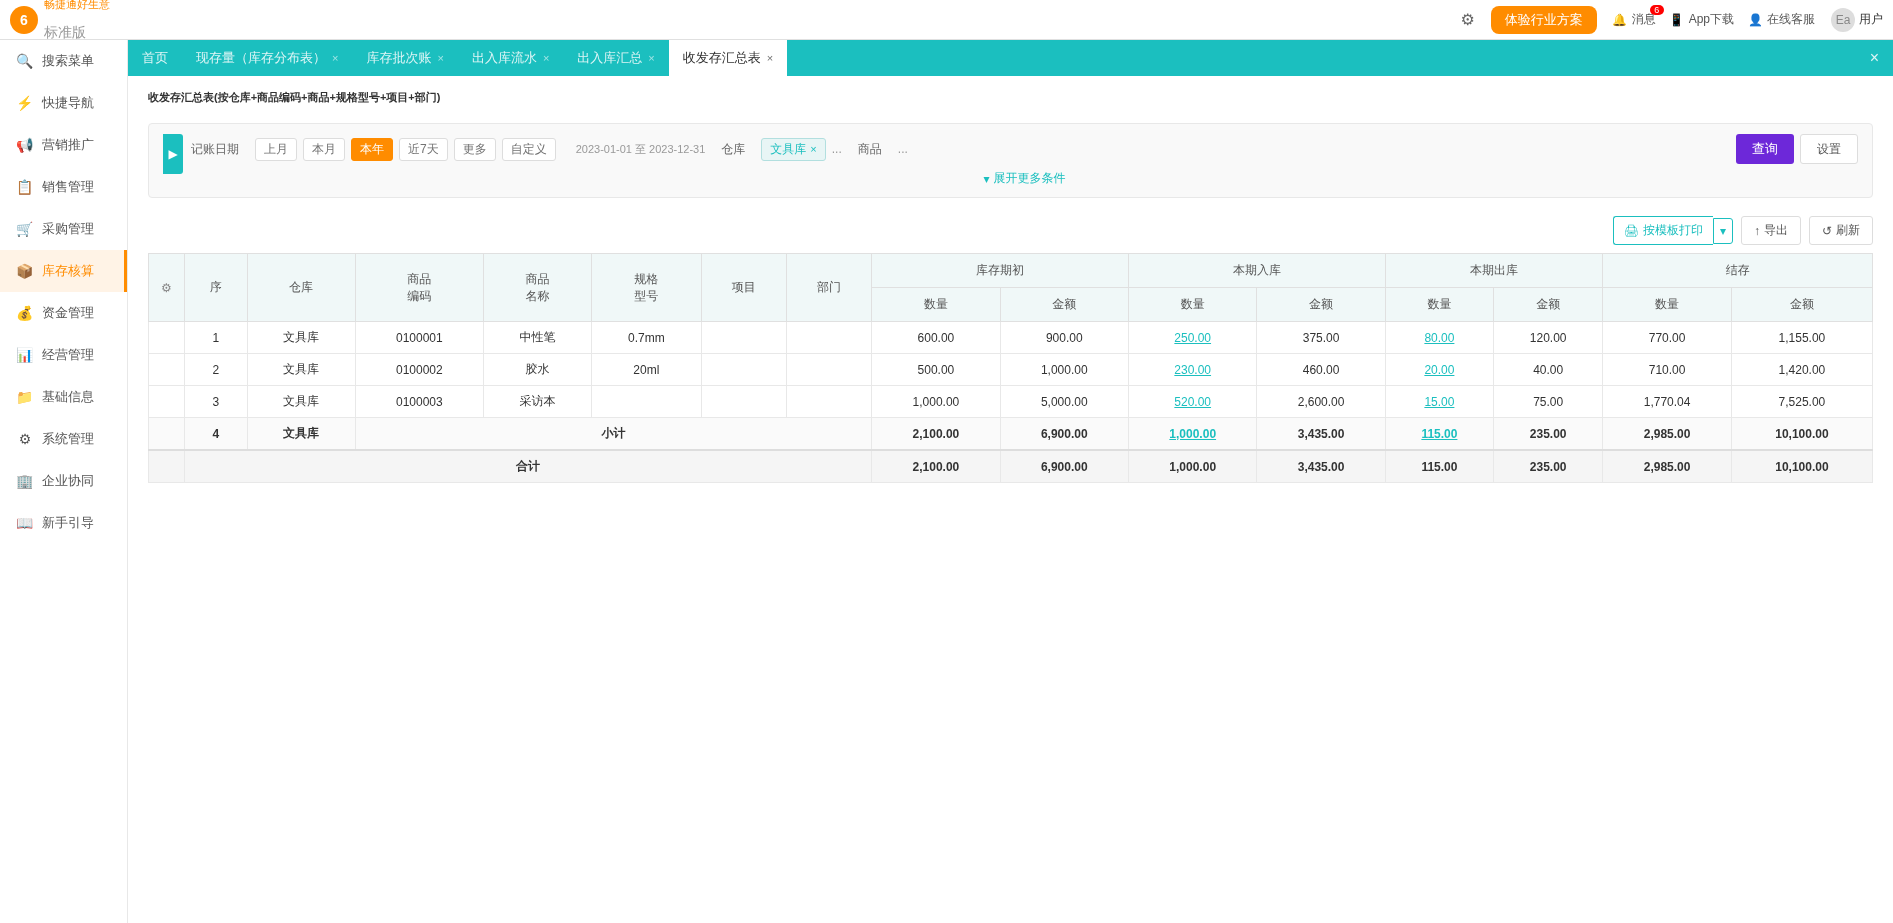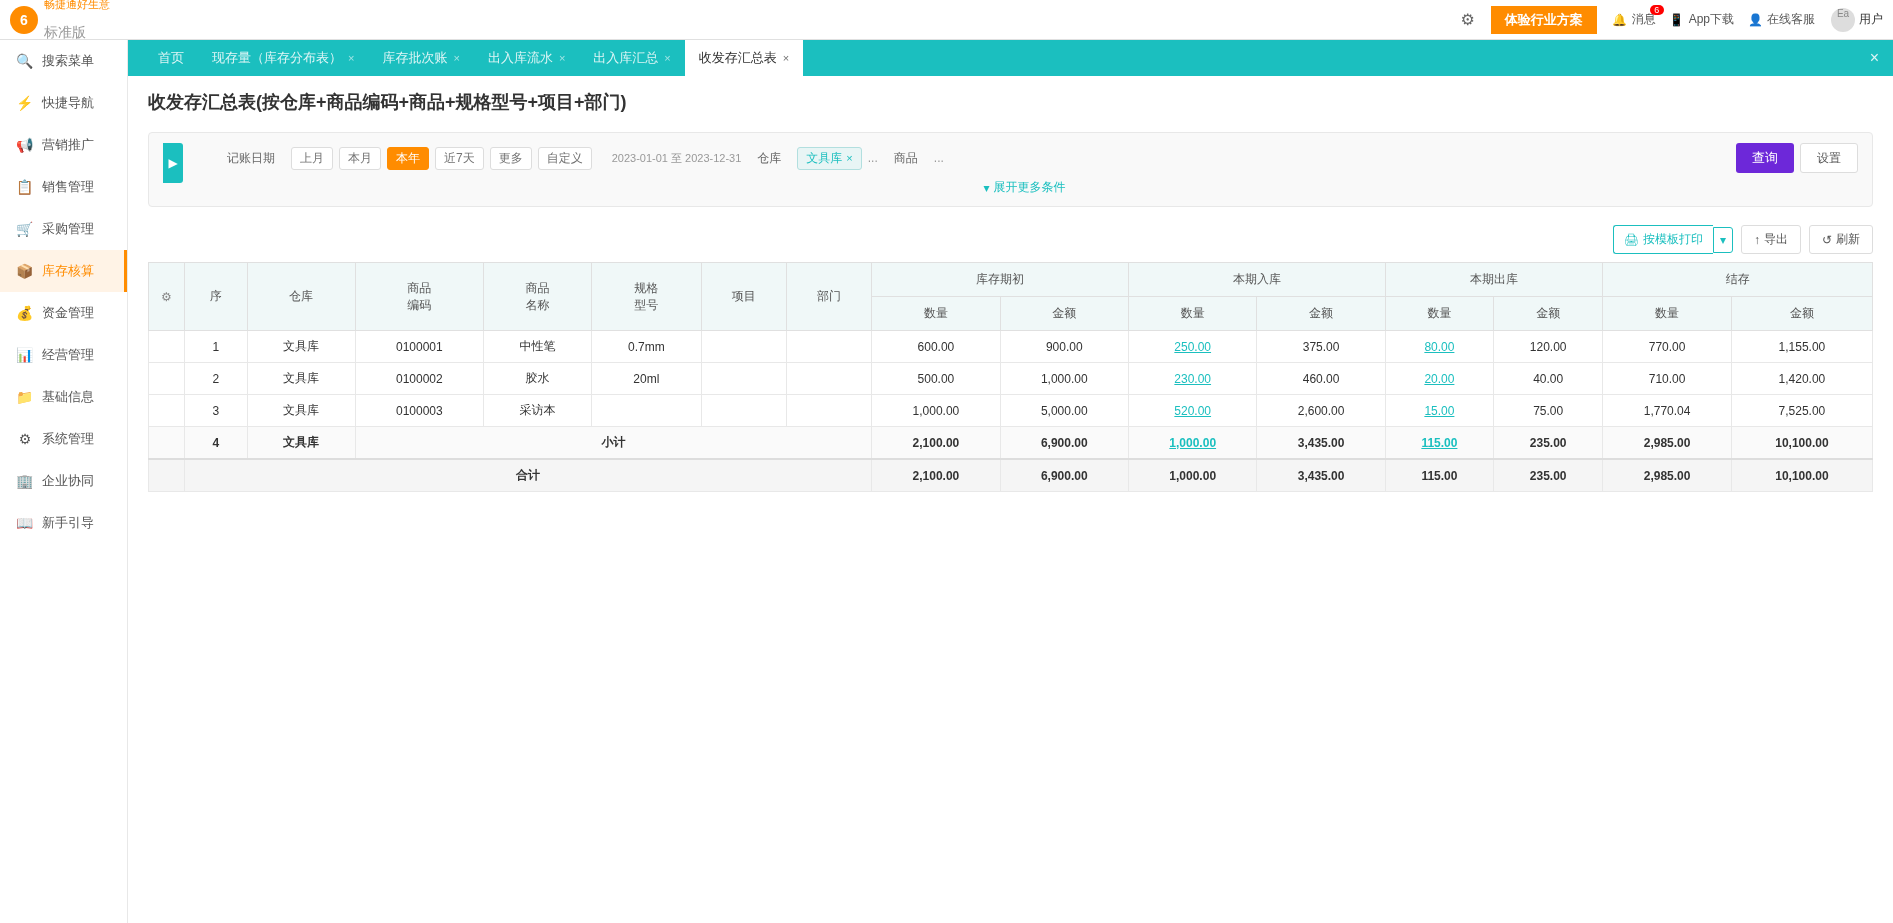--- a/index.html
+++ b/index.html
@@ -6,57 +6,57 @@
     body { font-family: 'Microsoft YaHei', Arial, sans-serif; font-size: 12px; background: #f5f5f5; color: #333; display: flex; flex-direction: column; height: 923px; overflow: hidden; }
 
     
     .top-bar { height: 40px; background: #fff; display: flex; align-items: center; padding: 0 10px; border-bottom: 1px solid #e0e0e0; position: relative; z-index: 10; }
     .logo-area { width: 128px; display: flex; align-items: center; gap: 6px; }
     .logo-icon { width: 28px; height: 28px; background: #ff8c00; border-radius: 50%; display: flex; align-items: center; justify-content: center; color: #fff; font-size: 14px; font-weight: bold; }
     .logo-text { font-size: 11px; color: #ff8c00; line-height: 1.3; }
     .logo-sub { font-size: 14px; color: #999; margin-top: 12px; }
     .system-name { flex: 1; font-size: 13px; color: #333; margin-left: 10px; }
     .top-actions { display: flex; align-items: center; gap: 16px; margin-left: auto; }
-    .trial-btn { background: #ff8c00; color: #fff; border: none; border-radius: 0; padding: 5px 14px; font-size: 13px; cursor: pointer; font-weight: bold; }
+    .trial-btn { background: #ff8c00; color: #fff; border: none; border-radius: 8px; padding: 5px 14px; font-size: 13px; cursor: pointer; }
     .settings-icon { color: #666; font-size: 16px; cursor: pointer; }
     .top-icon-group { display: flex; align-items: center; gap: 14px; color: #555; font-size: 12px; }
     .top-icon-item { display: flex; align-items: center; gap: 4px; cursor: pointer; position: relative; }
     .badge { background: #f00; color: #fff; border-radius: 8px; font-size: 9px; padding: 0 4px; position: absolute; top: -6px; right: -8px; min-width: 14px; text-align: center; }
     .user-area { display: flex; align-items: center; gap: 4px; cursor: pointer; }
-    .user-avatar { width: 24px; height: 24px; border-radius: 50%; background: #ddd; display: flex; align-items: flex-start; justify-content: center; font-size: 10px; color: #888; overflow: hidden; }
+    .user-avatar { width: 24px; height: 24px; border-radius: 50%; background: #ddd; display: flex; align-items: center; justify-content: center; font-size: 12px; color: #888; overflow: hidden; }
 
     
     .main-layout { display: flex; flex: 1; overflow: hidden; }
 
     
     .sidebar { width: 128px; background: #fff; border-right: 1px solid #e8e8e8; display: flex; flex-direction: column; overflow-y: auto; }
     .sidebar-item { display: flex; align-items: center; gap: 8px; padding: 12px 16px; cursor: pointer; color: #555; font-size: 13px; }
     .sidebar-item.active { background: #fff3e6; color: #ff8c00; border-right: 3px solid #ff8c00; }
     .sidebar-icon { font-size: 14px; width: 18px; text-align: center; }
 
     
     .content-area { flex: 1; display: flex; flex-direction: column; overflow: hidden; }
 
     
-    .tab-bar { background: #1bbfbf; display: flex; align-items: center; height: 36px; padding: 0 0 0 16px; overflow-x: auto; }
+    .tab-bar { background: #1bbfbf; display: flex; align-items: center; height: 36px; padding: 0 0 0 0; overflow-x: auto; }
     .tab-item { display: flex; align-items: center; padding: 0 14px; height: 36px; color: rgba(255,255,255,0.85); font-size: 13px; cursor: pointer; white-space: nowrap; gap: 6px; }
     .tab-item.active { background: #fff; color: #333; }
     .tab-close { font-size: 11px; color: inherit; opacity: 0.7; cursor: pointer; }
     .tab-bar-close { margin-left: auto; padding: 0 14px; color: rgba(255,255,255,0.85); cursor: pointer; font-size: 16px; }
 
     
     .page-content { flex: 1; overflow-y: auto; background: #fff; padding: 0; }
 
     
     .page-header { padding: 14px 20px 8px; }
-    .page-title { font-size: 18px; font-weight: bold; color: #333; margin-bottom: 10px; }
+    .page-title { font-size: 11px; font-weight: bold; color: #333; margin-bottom: 10px; }
 
     
     .filter-bar { background: #f9f9f9; border: 1px solid #e8e8e8; border-radius: 4px; margin: 0 20px 10px; padding: 10px 14px; }
-    .filter-row { display: flex; align-items: center; gap: 16px; flex-wrap: wrap; margin-left: 36px; }
+    .filter-row { display: flex; align-items: center; gap: 16px; flex-wrap: wrap; }
     .filter-label { color: #666; font-size: 12px; white-space: nowrap; }
     .filter-date-group { display: flex; align-items: center; gap: 6px; }
     .date-btn { padding: 2px 8px; border-radius: 3px; border: 1px solid #ddd; background: #fff; cursor: pointer; font-size: 12px; color: #737373; }
     .date-btn.active { background: #ff8c00; color: #fff; border-color: #ff8c00; }
     .date-range { color: #999; font-size: 11px; margin-left: 4px; }
     .filter-warehouse { display: flex; align-items: center; gap: 6px; }
     .warehouse-tag { background: #e8f5f5; color: #1bbfbf; border: 1px solid #b2dfdf; border-radius: 3px; padding: 2px 8px; font-size: 12px; display: flex; align-items: center; gap: 4px; }
     .tag-close { cursor: pointer; font-size: 11px; }
     .more-btn { color: #999; cursor: pointer; font-size: 12px; }
     .expand-btn { display: flex; align-items: center; gap: 4px; color: #1bbfbf; cursor: pointer; font-size: 12px; margin-top: 6px; justify-content: center; }

